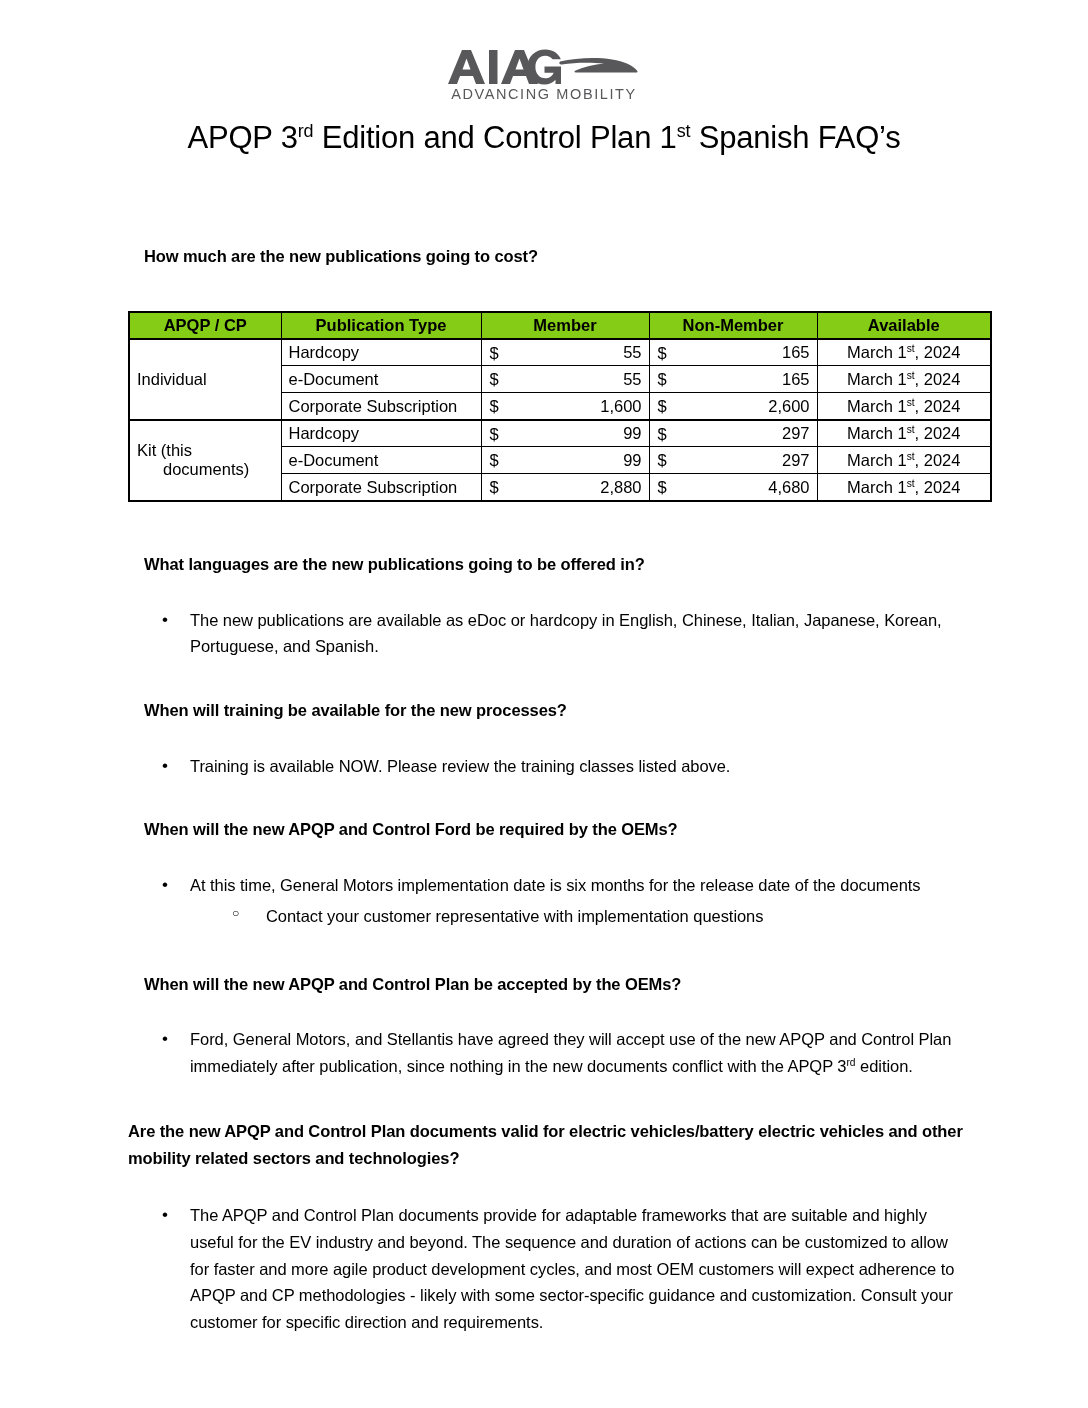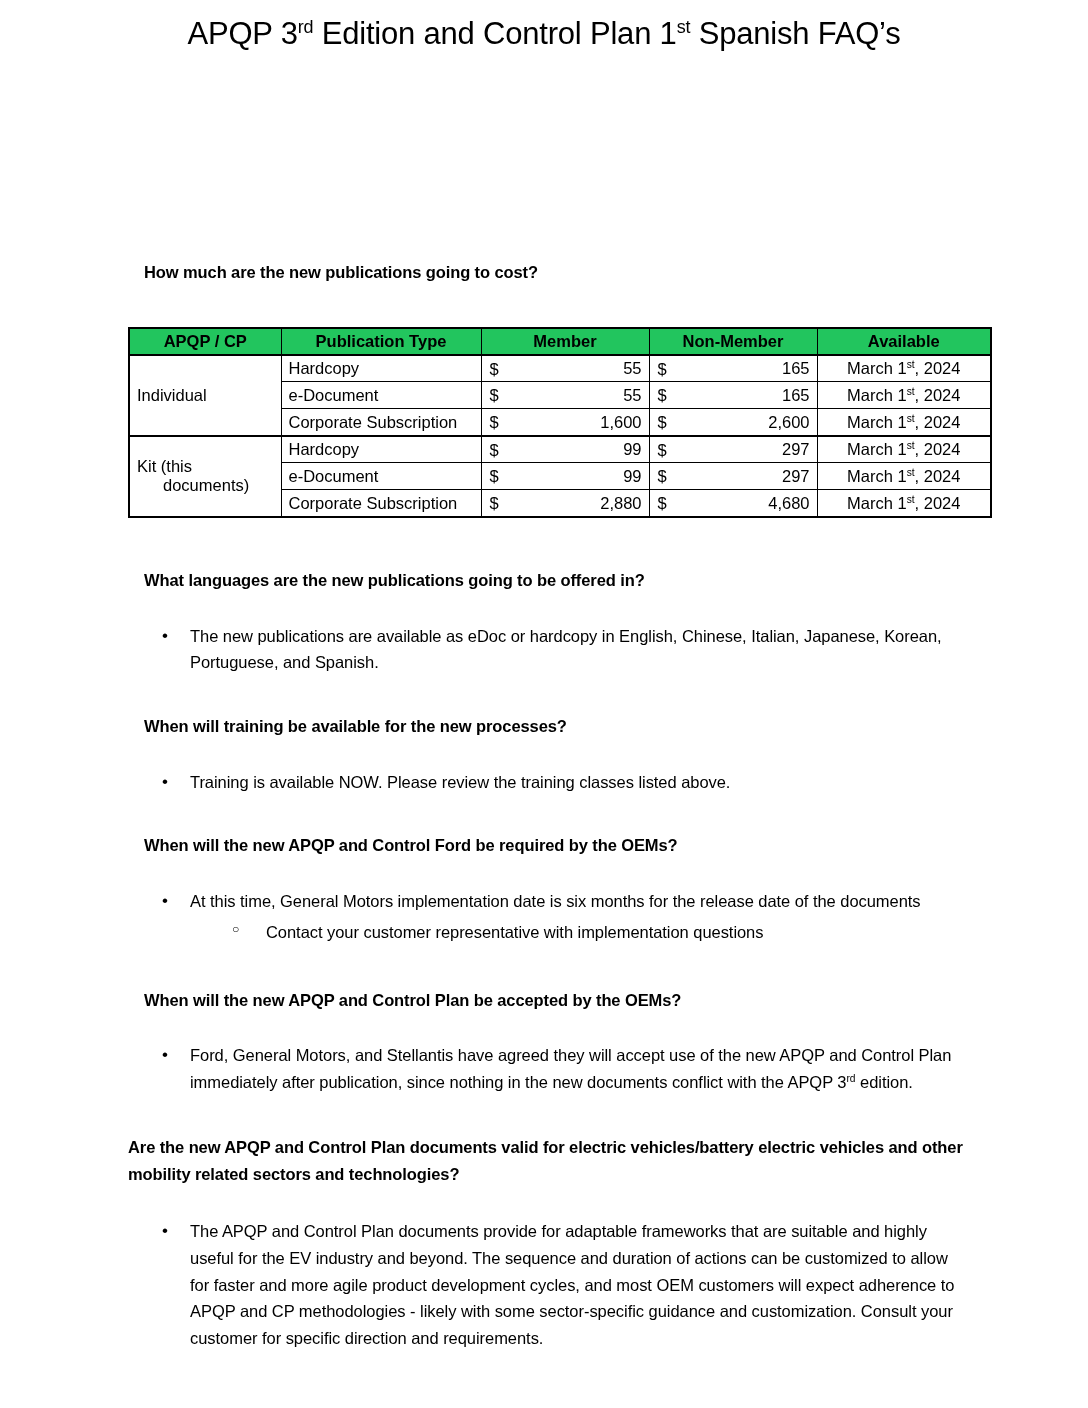--- a/index.html
+++ b/index.html
@@ -80,21 +80,21 @@
   table.price-table th {
     border: 1px solid #000;
     font-size: 16.5px;
     font-weight: normal;
     padding: 3px 7px;
     height: 27px;
     box-sizing: border-box;
     vertical-align: middle;
   }
   table.price-table th {
-    background: #22c55e;
+    background: #84cc16;
     font-weight: bold;
     text-align: center;
     border-bottom: 2px solid #000;
   }
   .col-group   { width: 152px; }
   .col-type    { width: 200px; }
   .col-member  { width: 168px; }
   .col-nonmem  { width: 168px; }
   .col-avail   { width: 174px; }
 
@@ -184,20 +184,37 @@
     font-weight: bold;
     line-height: 1.62;
     letter-spacing: -0.1px;
   }
 </style>
 </head>
 <body>
 
 <div class="page">
 
+  <div class="logo-block">
+    <svg class="logo-svg" width="200" height="58" viewBox="0 0 200 58">
+      <g fill="#58585a">
+
+        <path d="M4 38 L18 4 L27 4 L41 38 L32 38 L29 30 L16 30 L13 38 Z M18.5 23.5 L26.5 23.5 L22.5 12.5 Z"></path>
+
+        <rect x="45" y="4" width="8.5" height="34"></rect>
+
+        <path d="M57 38 L71 4 L80 4 L94 38 L85 38 L82 30 L69 30 L66 38 Z M71.5 23.5 L79.5 23.5 L75.5 12.5 Z"></path>
+
+        <path d="M117 20.5 L117 38 L111.5 38 L111.5 33.8 C108.8 37 105 38.6 100.6 38.6 C90.6 38.6 83.4 31.2 83.4 21 C83.4 10.8 90.9 3.4 101.3 3.4 C108.6 3.4 114.4 7 116.8 13.2 L108.6 13.2 C106.8 11 104.3 9.8 101.3 9.8 C95.4 9.8 91.4 14.3 91.4 21 C91.4 27.7 95.4 32.2 101.2 32.2 C105.3 32.2 108.4 30.2 109.6 26.7 L100.5 26.7 L100.5 20.5 Z"></path>
+
+        <path d="M116 15.5 C132 12 152 11 168 13.5 C180 15.4 189 19.5 193 24.5 C194 25.7 193.6 26.6 191.8 26.6 L132 26.6 C130 26.6 129.8 25.4 131.6 24.6 C140 21 150 18.4 160 17.6 C147 16.2 131 16.4 117.8 18.4 C115.6 18.7 114.4 17.4 116 15.5 Z"></path>
+      </g>
+      <text x="100" y="53" font-family="Liberation Sans, sans-serif" font-size="14.5" letter-spacing="1.6" fill="#58585a" text-anchor="middle">ADVANCING MOBILITY</text>
+    </svg>
+  </div>
 
   <h1 class="doc-title"><span>APQP 3</span><sup>rd</sup><span> Edition and Control Plan 1</span><sup>st</sup><span> Spanish FAQ’s</span></h1>
 
   <div class="content">
 
     <p class="q-heading">How much are the new publications going to cost?</p>
     <div class="gap-before-table"></div>
 
     <table class="price-table">
       <colgroup>

